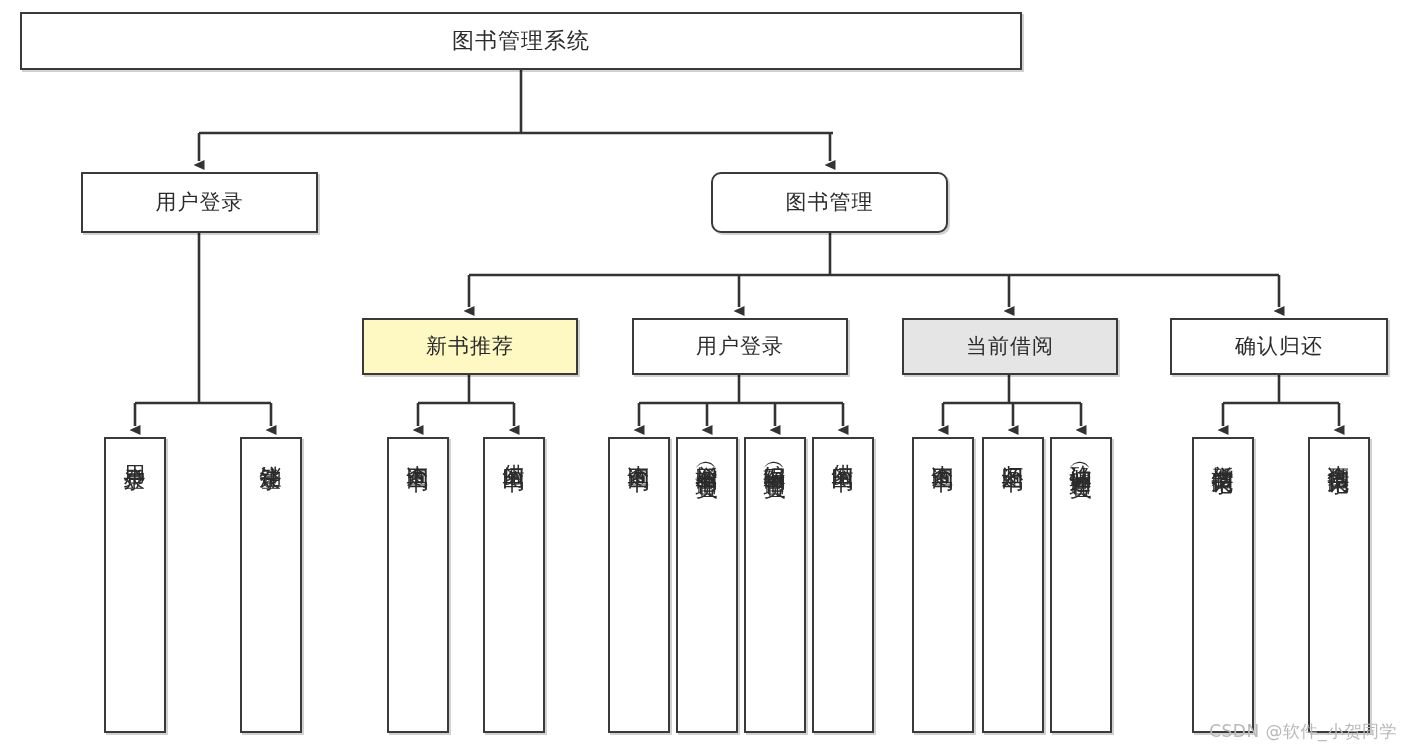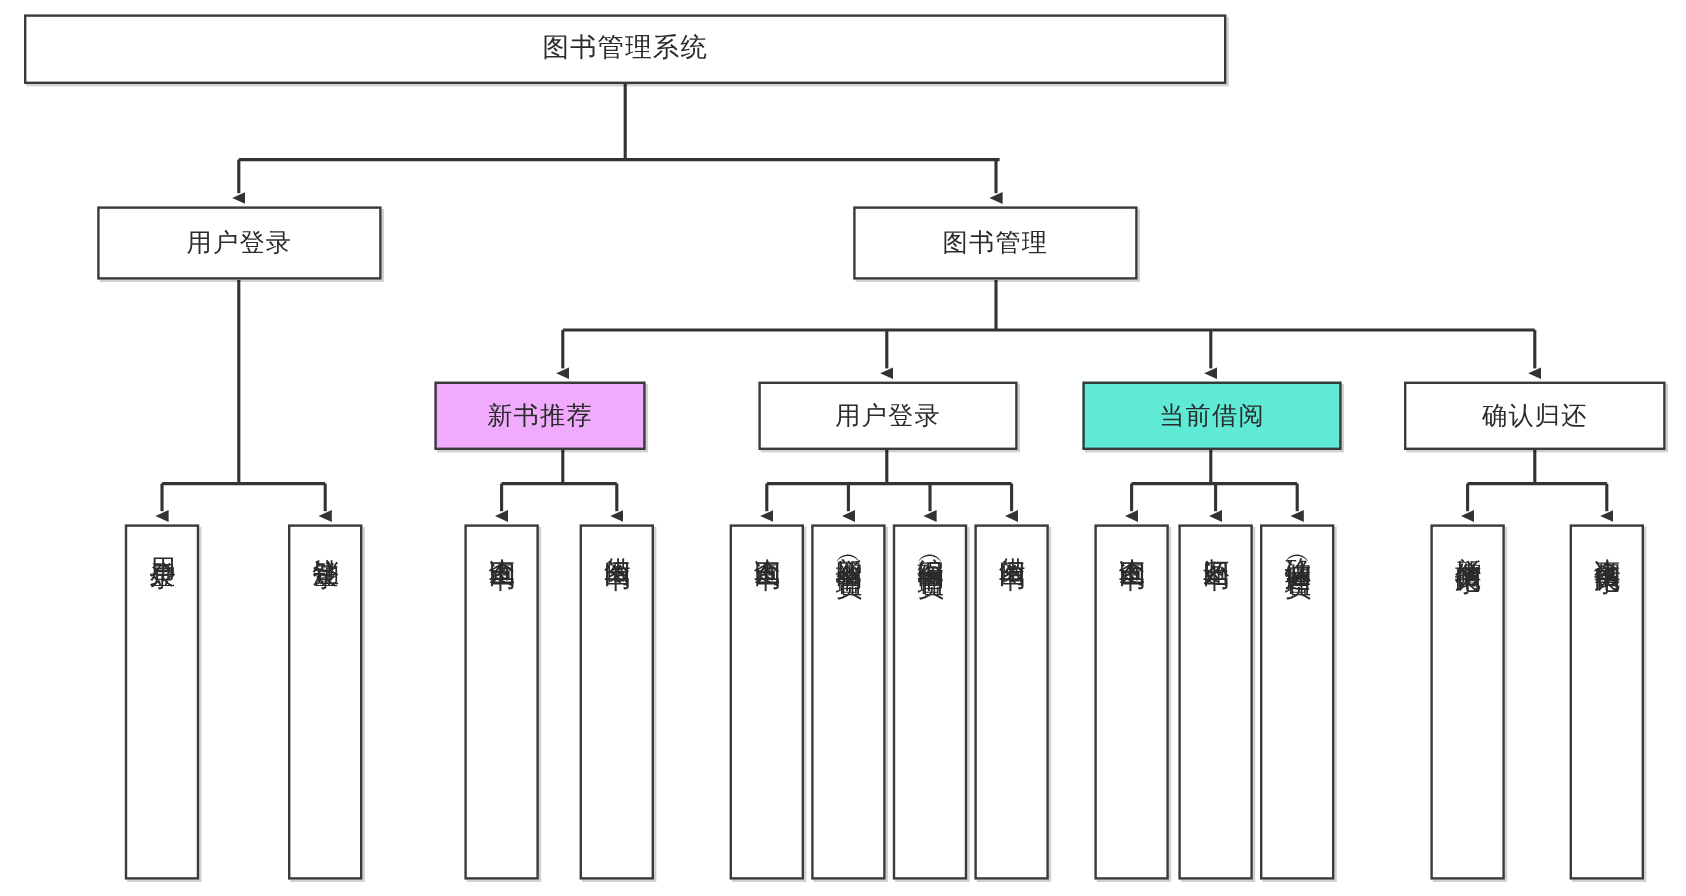--- a/index.html
+++ b/index.html
@@ -135,31 +135,31 @@
     </g>
   </svg>
 
   <div class="node horiz root" style="left: 20px; top: 12px; width: 1002px; height: 58px; border-color: rgb(58, 58, 58); background: rgb(255, 255, 255); color: rgb(43, 43, 43);">
     <span class="label">图书管理系统</span>
   </div>
 
   <div class="node horiz" style="left: 81px; top: 172px; width: 237px; height: 61px; border-color: rgb(58, 58, 58); background: rgb(255, 255, 255); color: rgb(43, 43, 43);">
     <span class="label">用户登录</span>
   </div>
-  <div class="node horiz" style="left: 711px; top: 172px; width: 237px; height: 61px; border-color: rgb(58, 58, 58); background: rgb(255, 255, 255); color: rgb(43, 43, 43);">
+  <div class="node horiz" style="left: 711px; top: 172px; width: 237px; height: 61px; border-color: rgb(58, 58, 58); background: rgb(255, 255, 255); color: rgb(43, 43, 43); border-radius: 10px;">
     <span class="label">图书管理</span>
   </div>
 
-  <div class="node horiz" style="left: 362px; top: 318px; width: 176px; height: 57px; border-color: rgb(58, 58, 58); background: #f0abfc; color: rgb(43, 43, 43);">
+  <div class="node horiz" style="left: 362px; top: 318px; width: 216px; height: 57px; border-color: rgb(58, 58, 58); background: #fef9c3; color: rgb(43, 43, 43);">
     <span class="label">新书推荐</span>
   </div>
   <div class="node horiz" style="left: 632px; top: 318px; width: 216px; height: 57px; border-color: rgb(58, 58, 58); background: rgb(255, 255, 255); color: rgb(43, 43, 43);">
     <span class="label">用户登录</span>
   </div>
-  <div class="node horiz" style="left: 902px; top: 318px; width: 216px; height: 57px; border-color: rgb(58, 58, 58); background: #5eead4; color: rgb(43, 43, 43);">
+  <div class="node horiz" style="left: 902px; top: 318px; width: 216px; height: 57px; border-color: rgb(58, 58, 58); background: #e5e5e5; color: rgb(43, 43, 43);">
     <span class="label">当前借阅</span>
   </div>
   <div class="node horiz" style="left: 1170px; top: 318px; width: 218px; height: 57px; border-color: rgb(58, 58, 58); background: rgb(255, 255, 255); color: rgb(43, 43, 43);">
     <span class="label">确认归还</span>
   </div>
 
   <div class="node vert" style="left: 104px; top: 437px; width: 62px; height: 296px; border-color: rgb(58, 58, 58); background: rgb(255, 255, 255); color: rgb(43, 43, 43);">
     <span class="label">用户登录</span>
   </div>
   <div class="node vert" style="left: 240px; top: 437px; width: 62px; height: 296px; border-color: rgb(58, 58, 58); background: rgb(255, 255, 255); color: rgb(43, 43, 43);">
@@ -192,14 +192,15 @@
   <div class="node vert" style="left: 1050px; top: 437px; width: 62px; height: 296px; border-color: rgb(58, 58, 58); background: rgb(255, 255, 255); color: rgb(43, 43, 43);">
     <span class="label">确认归还（管理员）</span>
   </div>
   <div class="node vert" style="left: 1192px; top: 437px; width: 62px; height: 296px; border-color: rgb(58, 58, 58); background: rgb(255, 255, 255); color: rgb(43, 43, 43);">
     <span class="label">新增借阅记录</span>
   </div>
   <div class="node vert" style="left: 1308px; top: 437px; width: 62px; height: 296px; border-color: rgb(58, 58, 58); background: rgb(255, 255, 255); color: rgb(43, 43, 43);">
     <span class="label">查询借阅记录</span>
   </div>
 
+  <div class="watermark" style="color: rgb(185, 185, 185);">CSDN @软件_小贺同学</div>
 
 </div>
 
 </body></html>

